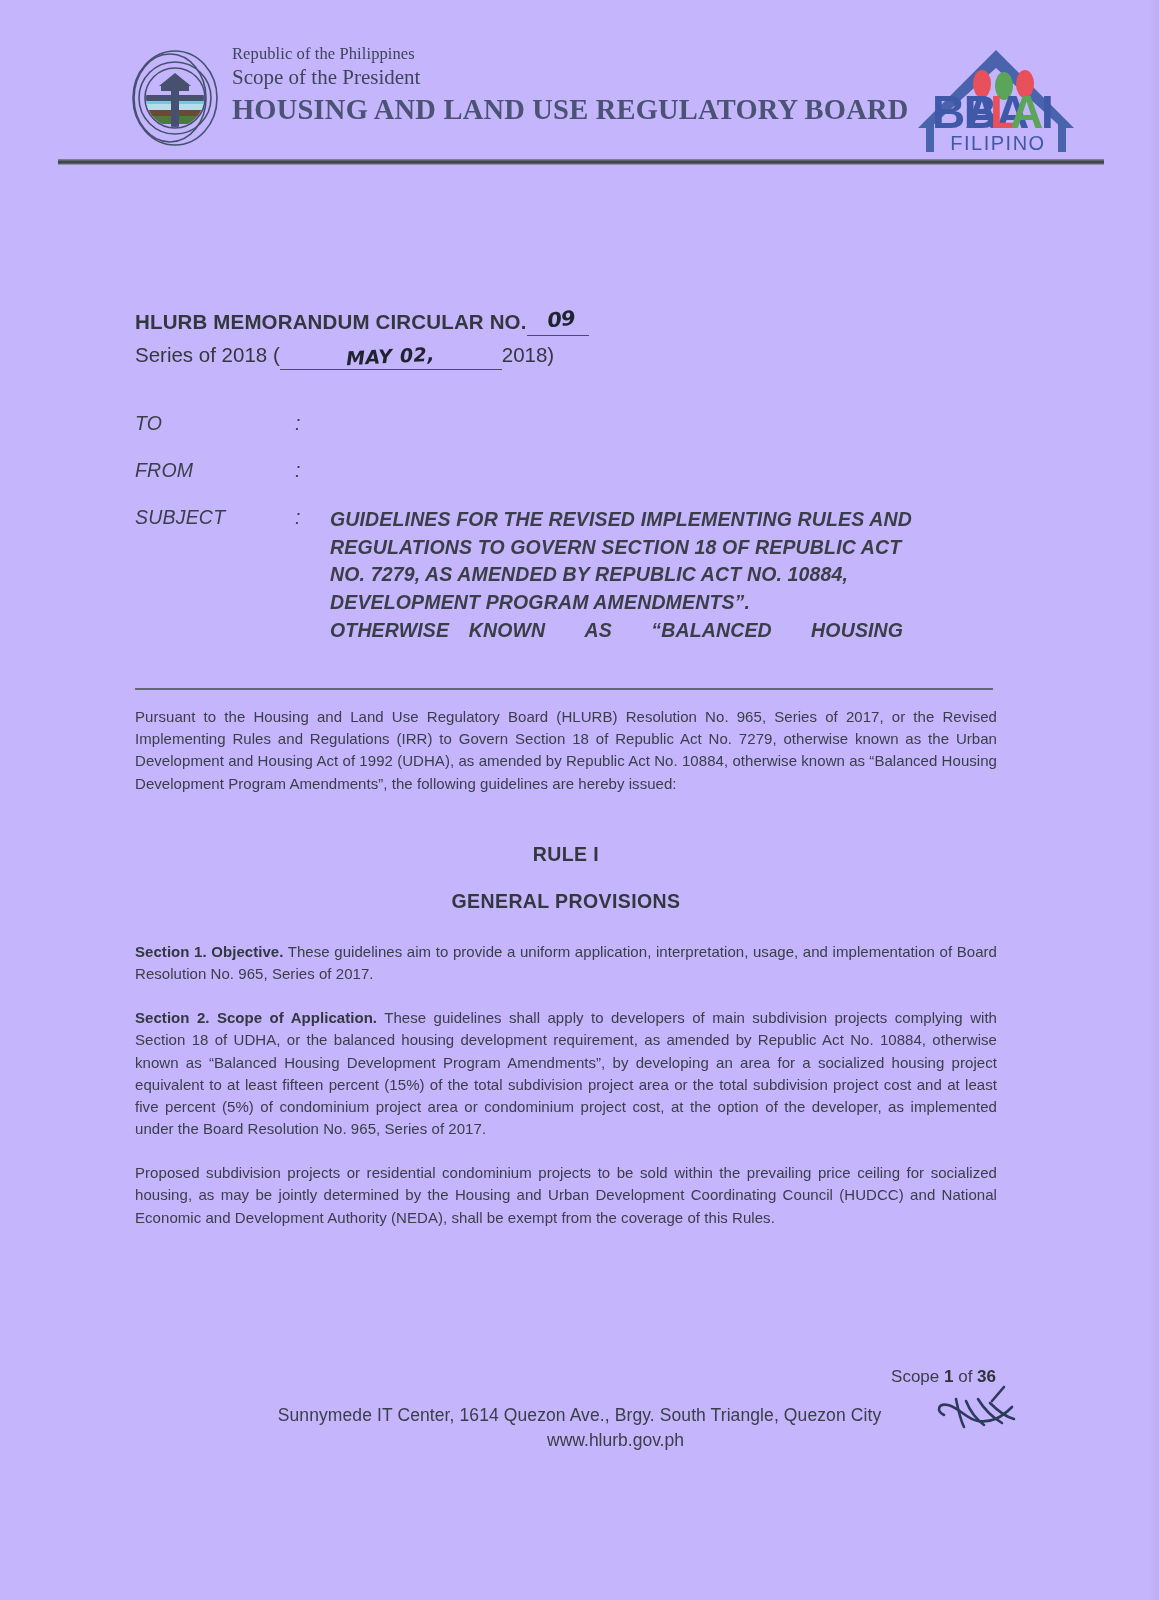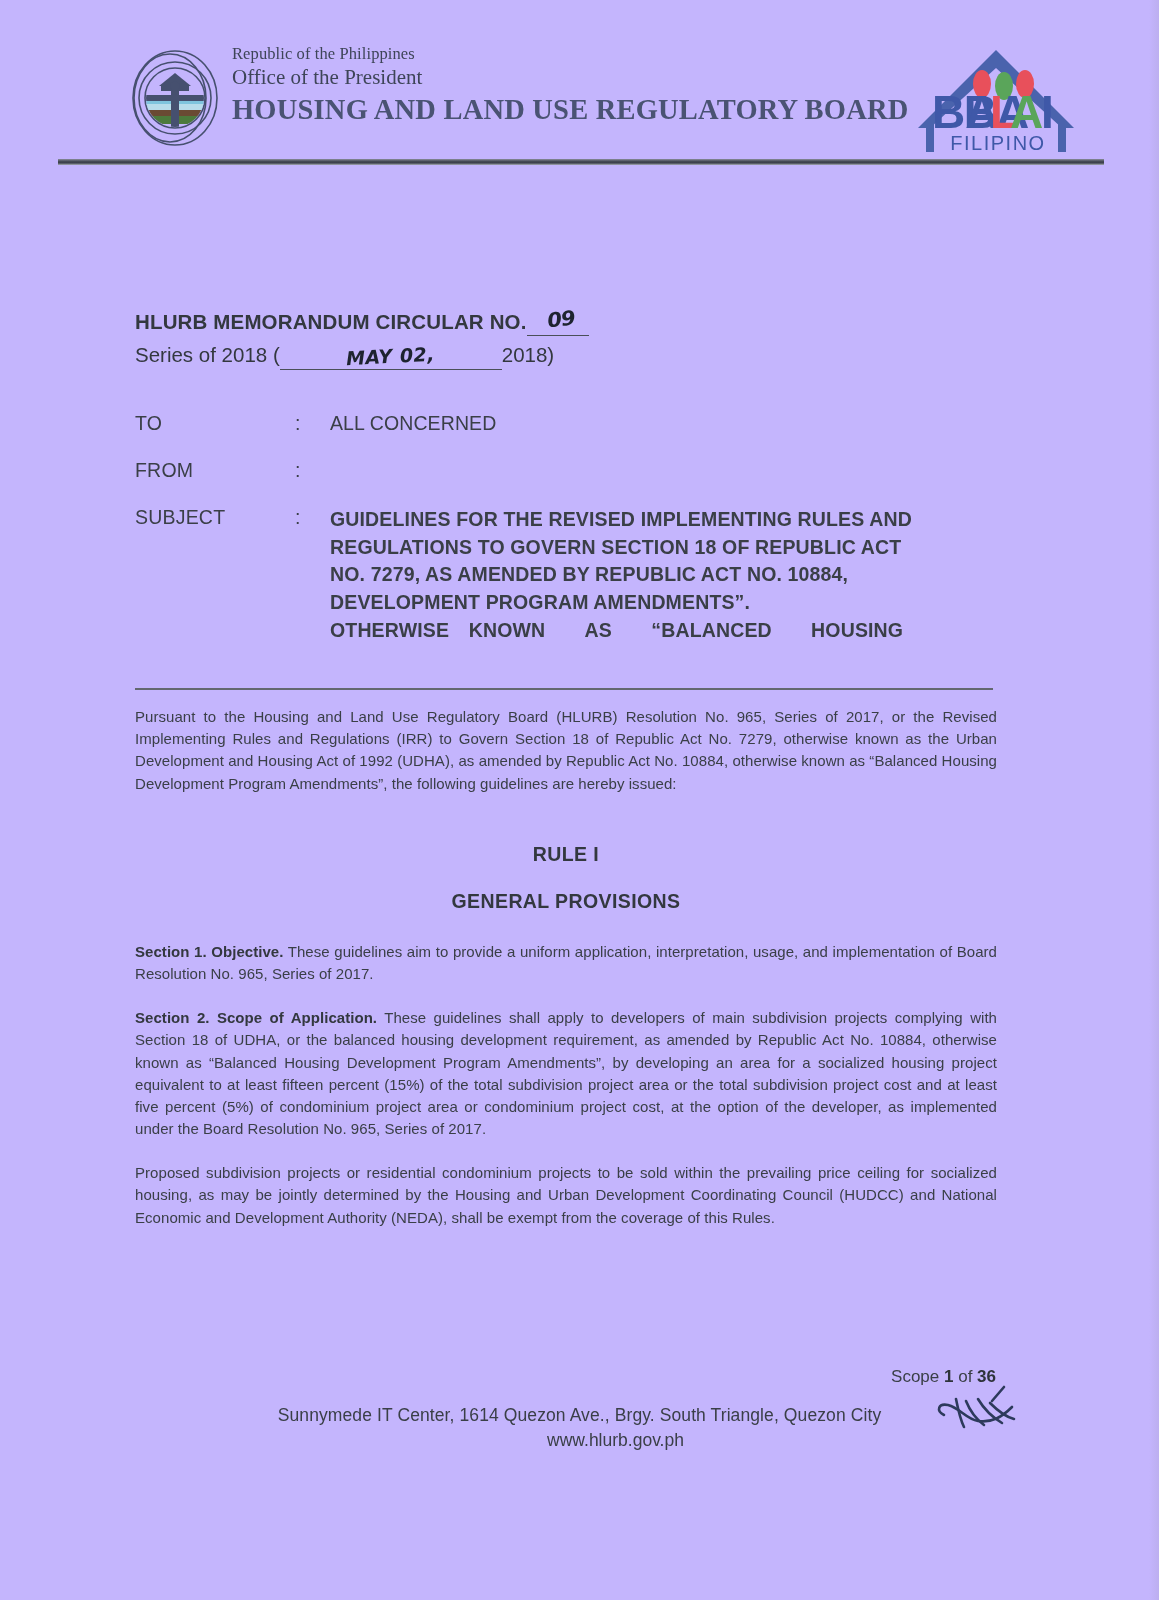--- a/index.html
+++ b/index.html
@@ -147,20 +147,21 @@
   .memo-table {
     position: absolute;
     left: 135px;
     top: 412px;
     width: 866px;
   }
   .memo-row {
     display: flex;
     align-items: flex-start;
     margin-bottom: 24px;
+    font-style: italic;
   }
   .memo-label {
     width: 160px;
     flex: 0 0 160px;
     font-size: 19.5px;
     color: #3a3f47;
     letter-spacing: 0.2px;
   }
   .memo-colon {
     width: 35px;
@@ -291,21 +292,21 @@
           <rect x="58" y="40" width="8" height="45" fill="#46506f"></rect>
           <path d="M46 44 L62 31 L78 44 Z" fill="#46506f"></path>
           <rect x="48" y="44" width="28" height="5" fill="#46506f"></rect>
           <circle cx="62" cy="44" r="5" fill="#46506f"></circle>
         </g>
       </svg>
     </div>
 
     <div class="head-text">
       <div class="head-line1">Republic of the Philippines</div>
-      <div class="head-line2">Office of the President</div>
+      <div class="head-line2">Scope of the President</div>
       <div class="head-title">HOUSING AND LAND USE REGULATORY BOARD</div>
     </div>
 
     <div class="balai-logo">
       <svg viewBox="0 0 168 122" width="168" height="122">
         <path d="M6 92 L84 14 L162 92 L150 92 L84 32 L18 92 Z" fill="#4a63ad"></path>
         <path d="M14 86 L14 116 L22 116 L22 86 Z" fill="#4a63ad"></path>
         <path d="M146 86 L146 116 L154 116 L154 86 Z" fill="#4a63ad"></path>
         <ellipse cx="70" cy="48" rx="9" ry="14" fill="#e8505b"></ellipse>
         <ellipse cx="92" cy="50" rx="9" ry="14" fill="#5aa55a"></ellipse>
@@ -330,21 +331,20 @@
     <div class="circ-line2">
       <span>Series of 2018 (</span><span class="underline-date"><span class="hand hand-date">MAY 02,</span></span><span>2018)</span>
     </div>
   </div>
 
   <div class="memo-table">
 
     <div class="memo-row">
       <div class="memo-label">TO</div>
       <div class="memo-colon">:</div>
-      <div class="memo-value">ALL CONCERNED</div>
     </div>
 
     <div class="memo-row">
       <div class="memo-label">FROM</div>
       <div class="memo-colon">:</div>
     </div>
 
     <div class="memo-row">
       <div class="memo-label">SUBJECT</div>
       <div class="memo-colon">:</div>

